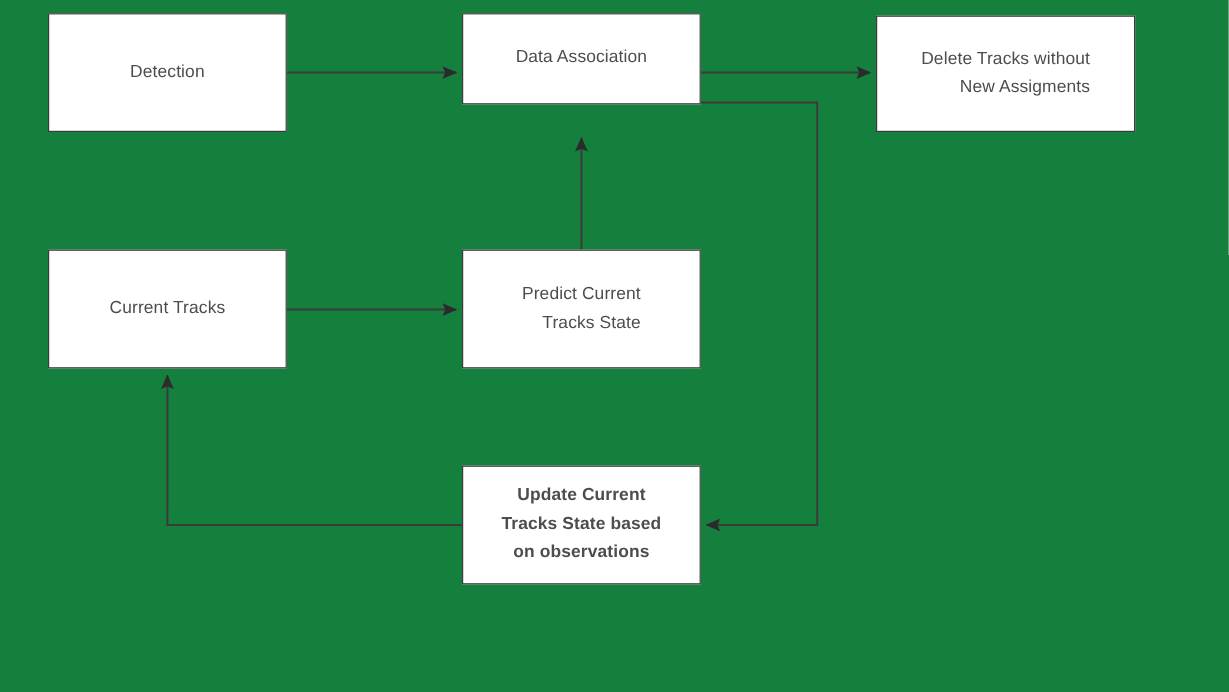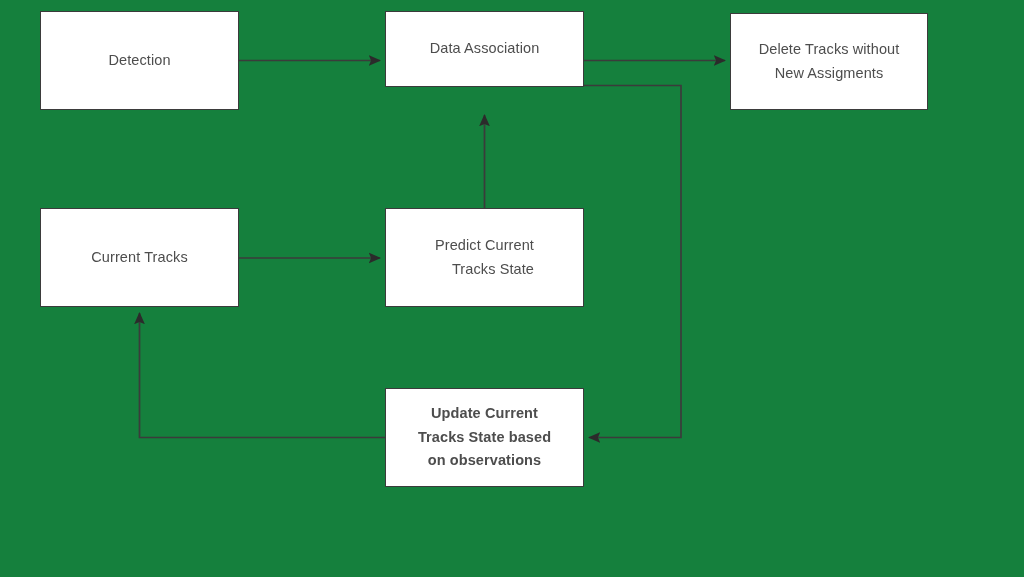--- a/index.html
+++ b/index.html
@@ -82,21 +82,21 @@
   </svg>
 
   <div class="node" style="left:40px; top:11px; width:199px; height:99px;">
     <span class="node-label">Detection</span>
   </div>
 
   <div class="node" style="left:385px; top:11px; width:199px; height:76px;">
     <span class="node-label">Data Association</span>
   </div>
 
-  <div class="node" style="left:730px; top:13px; width:198px; height:97px;">
+  <div class="node" style="left:730px; top:13px; width:216px; height:97px;text-align:right;">
     <span class="node-label">Delete Tracks without
 New Assigments</span>
   </div>
 
   <div class="node" style="left:40px; top:208px; width:199px; height:99px;">
     <span class="node-label">Current Tracks</span>
   </div>
 
   <div class="node" style="left:385px; top:208px; width:199px; height:99px;text-align:right;">
     <span class="node-label">Predict Current

